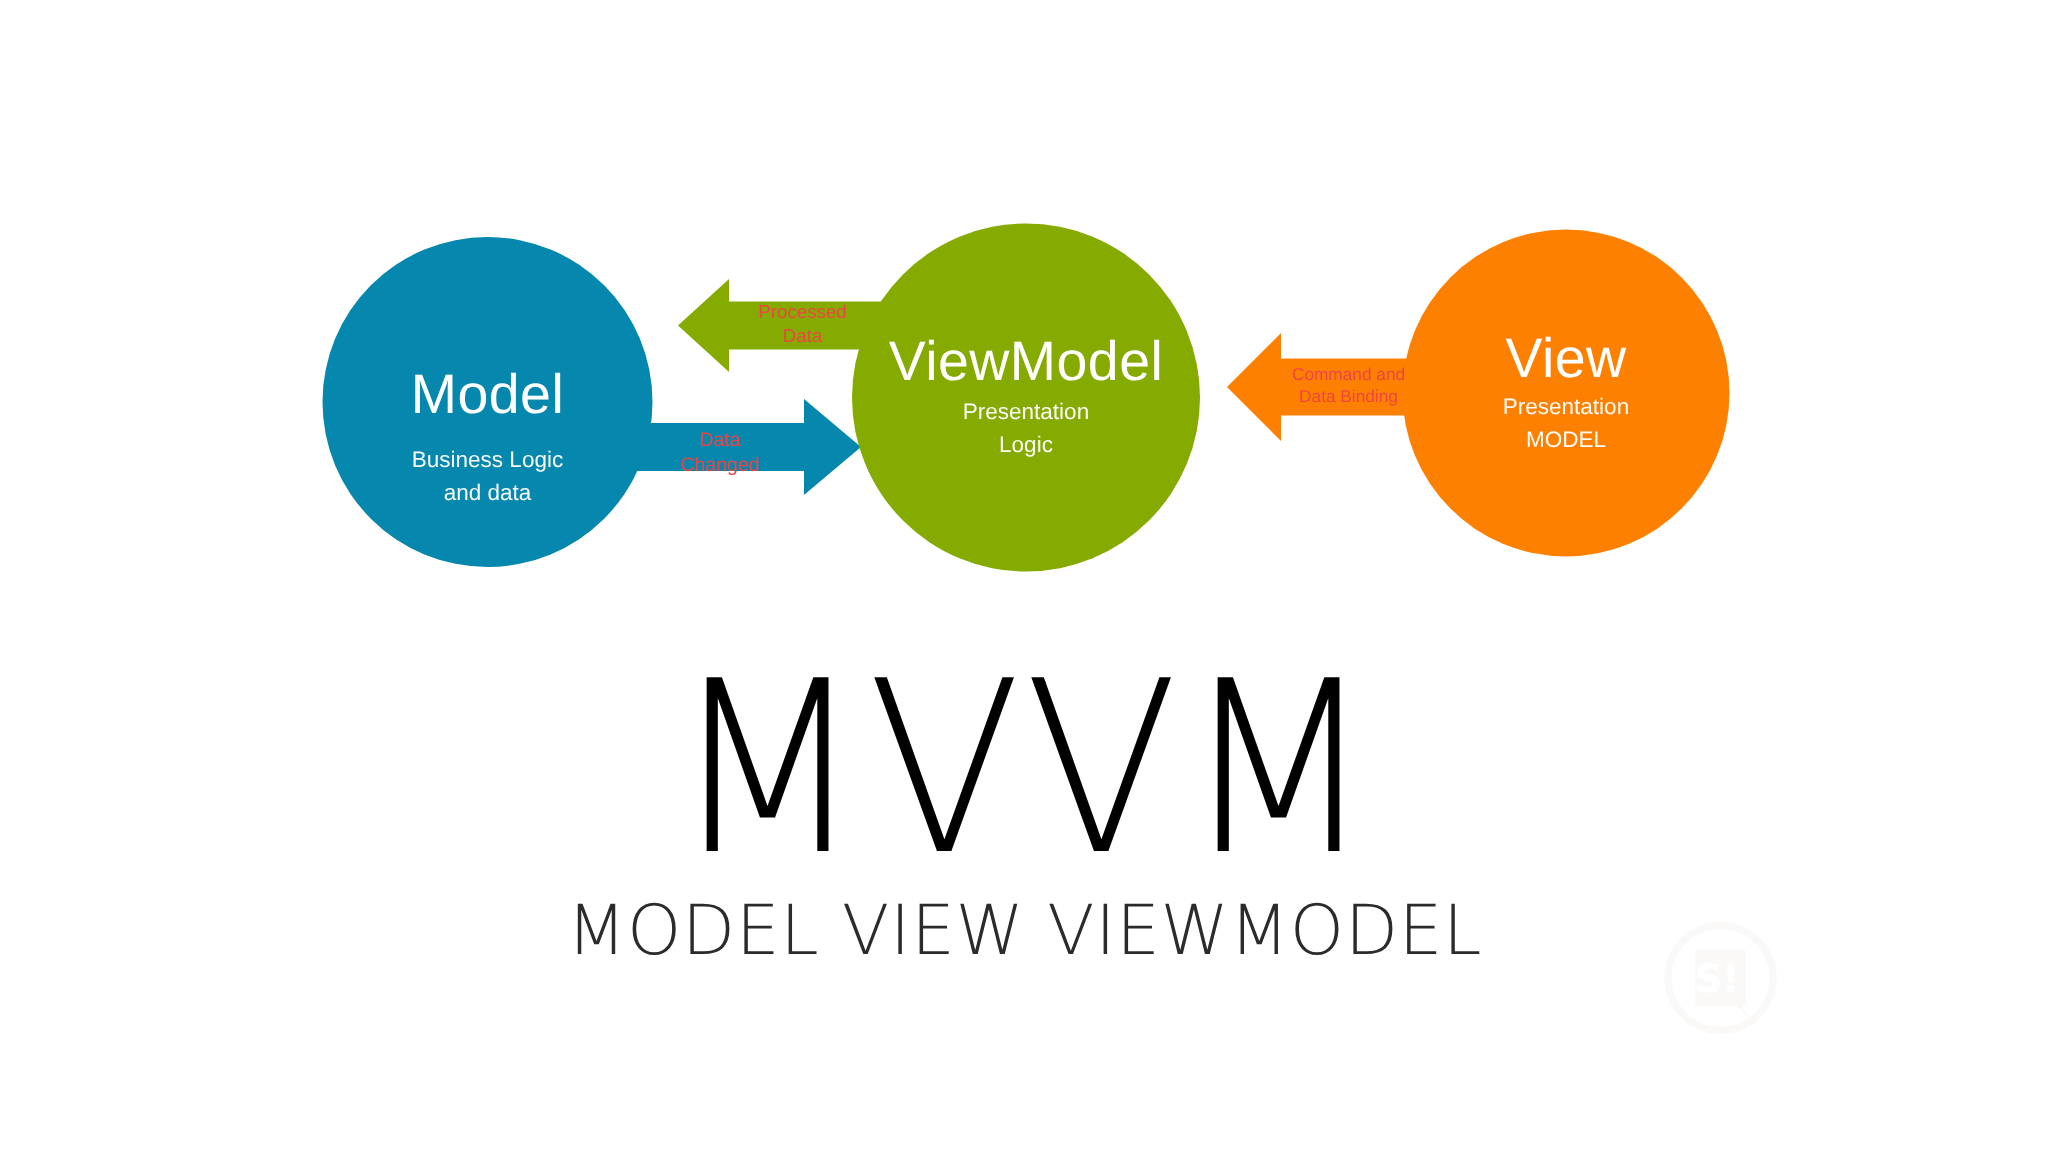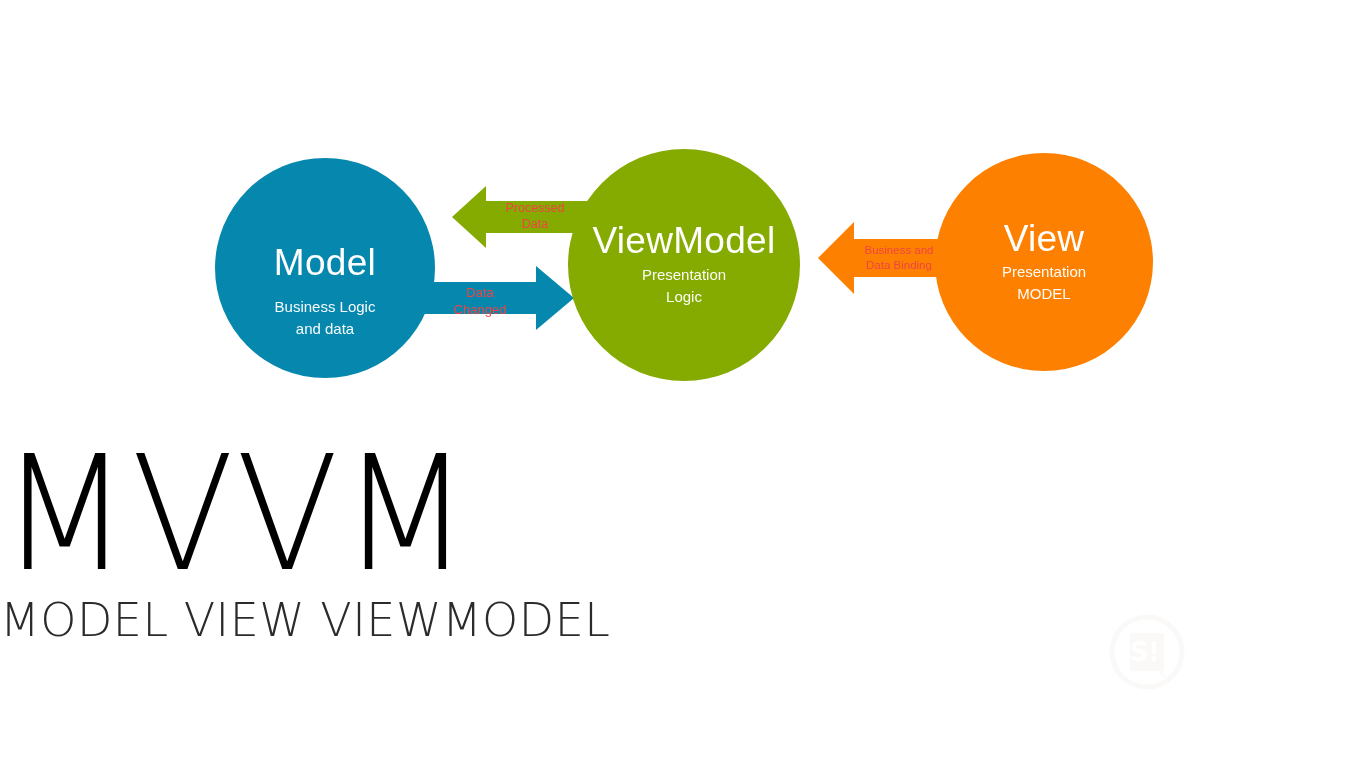--- a/index.html
+++ b/index.html
@@ -103,21 +103,21 @@
     left: 845px; top: 243px;
     width: 108px;
     font-size: 11.5px;
   }
 
   
   #wordmark {
     position: absolute;
     left: 0; top: 436px;
     width: 1366px;
-    text-align: left;
+    text-align: center;
     z-index: 3;
   }
   #wordmark-main {
     font-family: "DejaVu Sans", sans-serif;
     font-weight: 100;
     font-size: 150px;
     line-height: 0.98;
     letter-spacing: 2px;
     color: #000000;
     display: block;
@@ -162,21 +162,21 @@
   </svg>
   <div class="arrow-label" id="label-data-changed">
     <div>Data</div>
     <div>Changed</div>
   </div>
 
   <svg id="arrow-command-binding" class="arrow-svg" width="140" height="72" viewBox="0 0 140 72">
     <polygon points="0,36 36,0 36,17 140,17 140,55 36,55 36,72" fill="#FD8000"></polygon>
   </svg>
   <div class="arrow-label" id="label-command-binding">
-    <div>Business and</div>
+    <div>Command and</div>
     <div>Data Binding</div>
   </div>
 
   <div class="node" id="node-model">
     <div class="node-title">Model</div>
     <div class="node-sub">
       <div>Business Logic</div>
       <div>and data</div>
     </div>
   </div>

